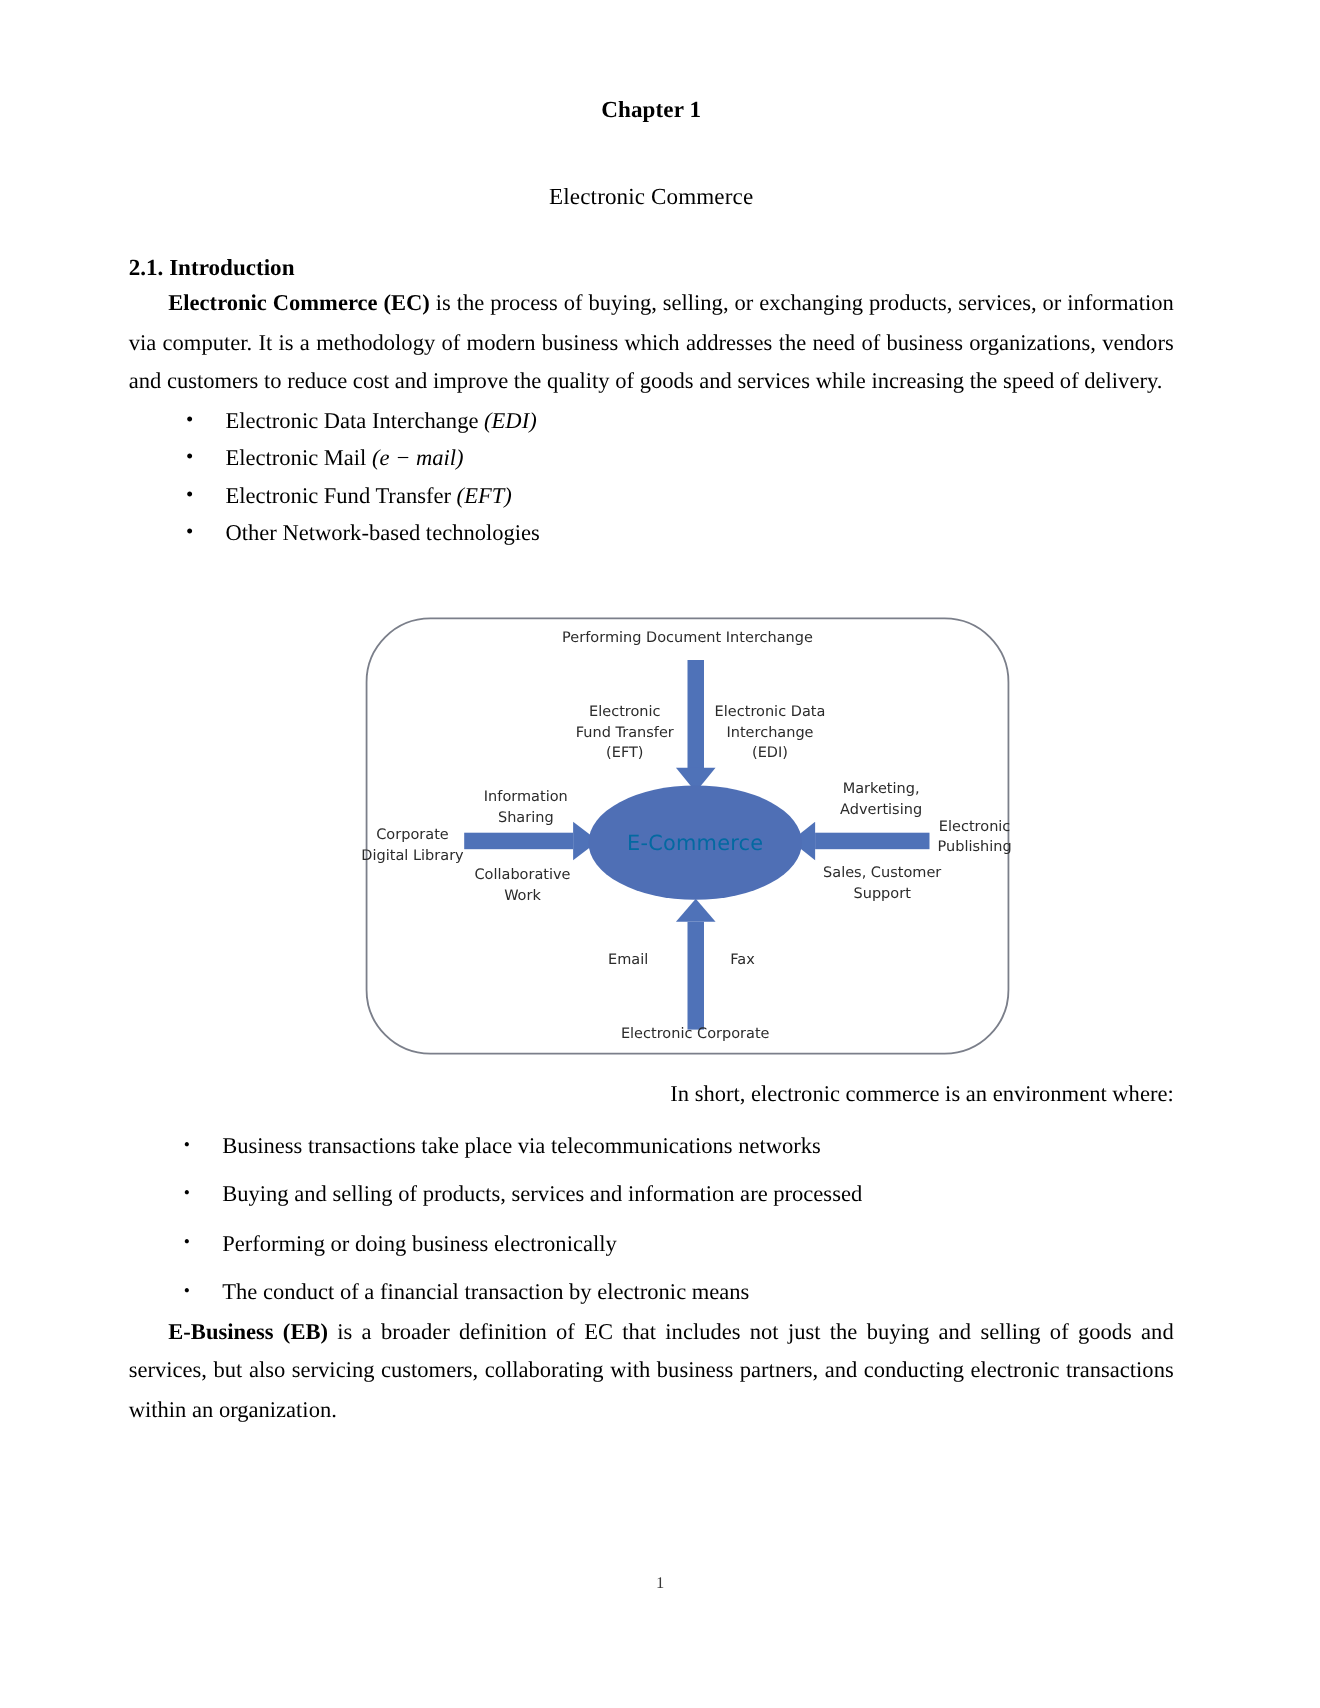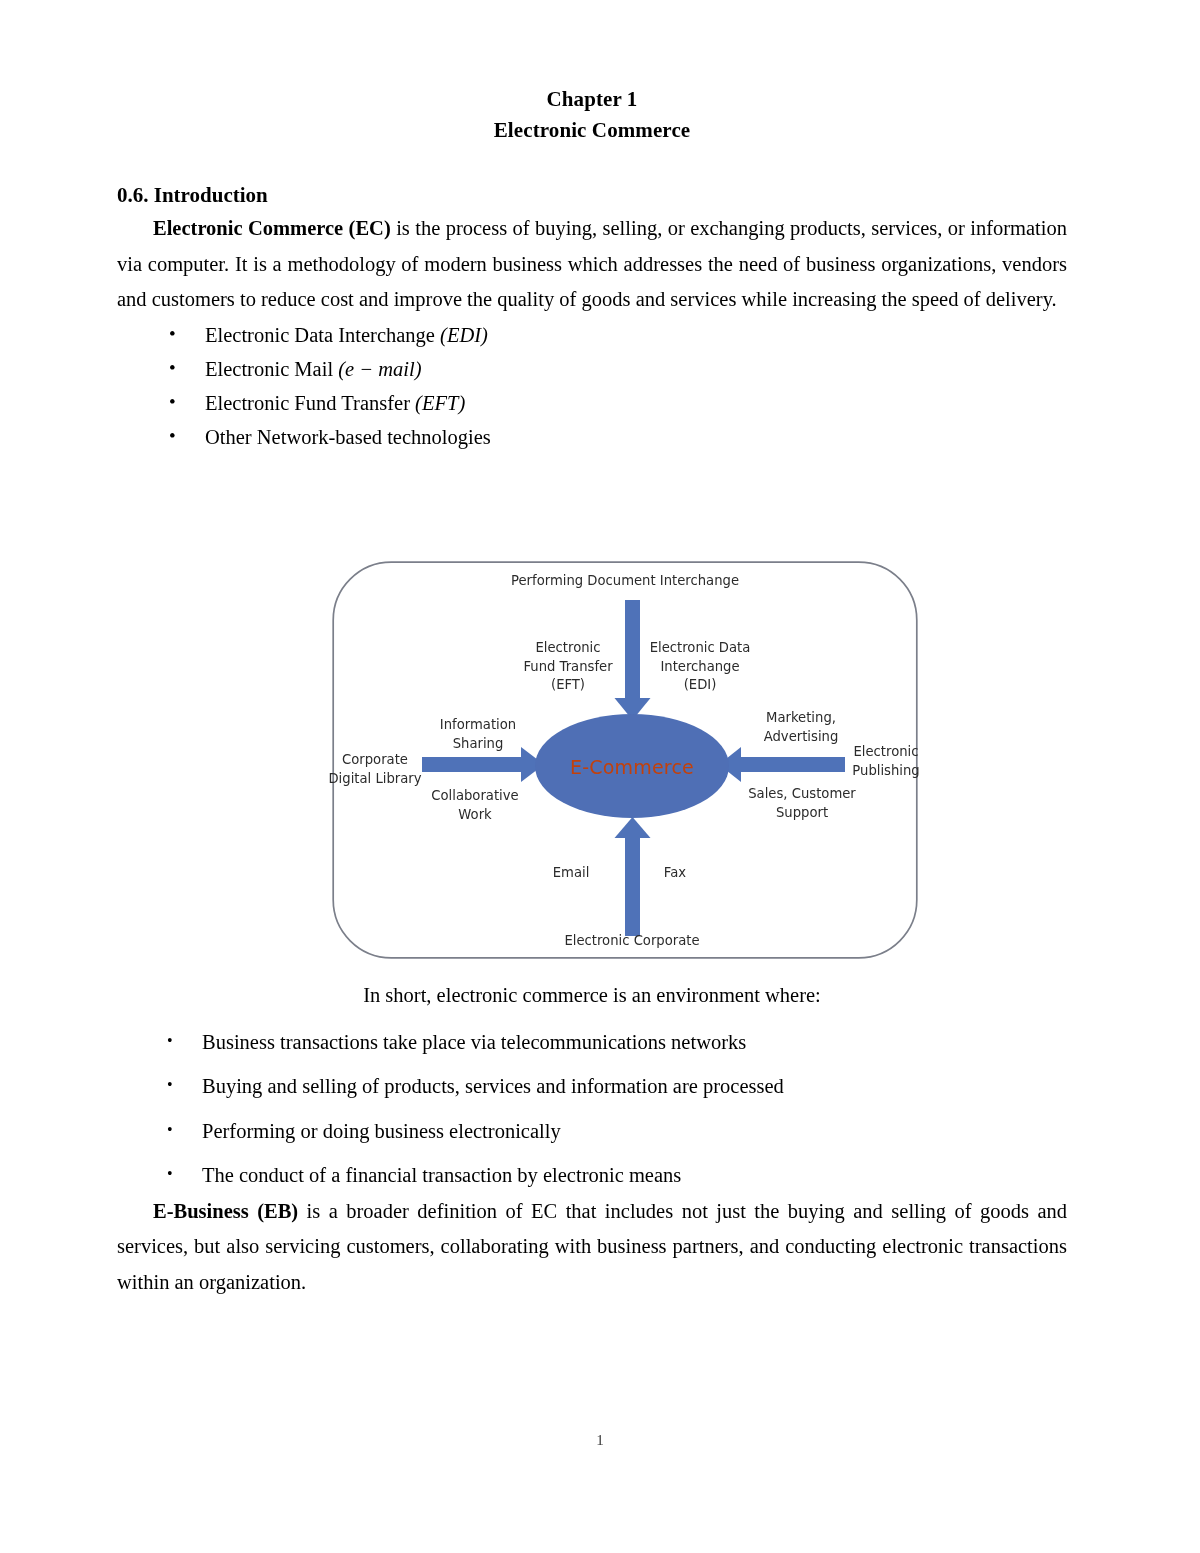--- a/index.html
+++ b/index.html
@@ -36,43 +36,44 @@
   
   .doc-title {
     text-align: center;
     font-weight: bold;
     font-size: 21px;
     line-height: 31px;
     letter-spacing: .1px;
   }
   .doc-subtitle {
     text-align: center;
-    font-weight: bold;
+    font-weight: normal;
     font-size: 21px;
     line-height: 31px;
     letter-spacing: .1px;
+    margin-top: 48px;
   }
 
   .section-heading {
     font-weight: bold;
     font-size: 21px;
     line-height: 32px;
     margin-top: 33px;
   }
 
   
   p.body {
     font-size: 20.5px;
     line-height: 35.5px;
     text-align: justify;
     text-justify: inter-word;
     margin: 0;
   }
   p.body.nojust {
-    text-align: center;
+    text-align: right;
   }
   p.body b { font-weight: bold; margin-left: 36px; }
 
   
   ul.bullets {
     list-style: none;
     margin: 0;
     padding: 0;
   }
   ul.bullets li {
@@ -119,21 +120,21 @@
     font-size: 13.2px;
     line-height: 18.5px;
     color: #2b2b2b;
     text-align: center;
     white-space: pre-line;
   }
   .fig-center-label {
     position: absolute;
     font-family: "DejaVu Sans", "Liberation Sans", sans-serif;
     font-size: 19px;
-    color: #c2410c;
+    color: #0369a1;
     text-align: center;
     letter-spacing: .2px;
   }
 
   
   .page-number {
     position: absolute;
     left: 0;
     top: 1432px;
     width: 1200px;
@@ -146,21 +147,21 @@
 </head>
 <body>
 
 <div class="page">
 
   <div class="content">
 
     <div class="doc-title">Chapter 1</div>
     <div class="doc-subtitle">Electronic Commerce</div>
 
-    <div class="section-heading">0.6. Introduction</div>
+    <div class="section-heading">2.1. Introduction</div>
 
     <p class="body"><b>Electronic Commerce (EC)</b><span> is the process of buying, selling, or exchanging products, services, or information via computer. It is a methodology of modern business which addresses the need of business organizations, vendors and customers to reduce cost and improve the quality of goods and services while increasing the speed of delivery.</span></p>
 
 
     <ul class="bullets" id="standards-list">
         <li><span>Electronic Data Interchange </span><span class="ital">(EDI)</span></li>
         <li><span>Electronic Mail </span><span class="ital">(e − mail)</span></li>
         <li><span>Electronic Fund Transfer </span><span class="ital">(EFT)</span></li>
         <li><span>Other Network-based technologies</span></li>
       </ul>

